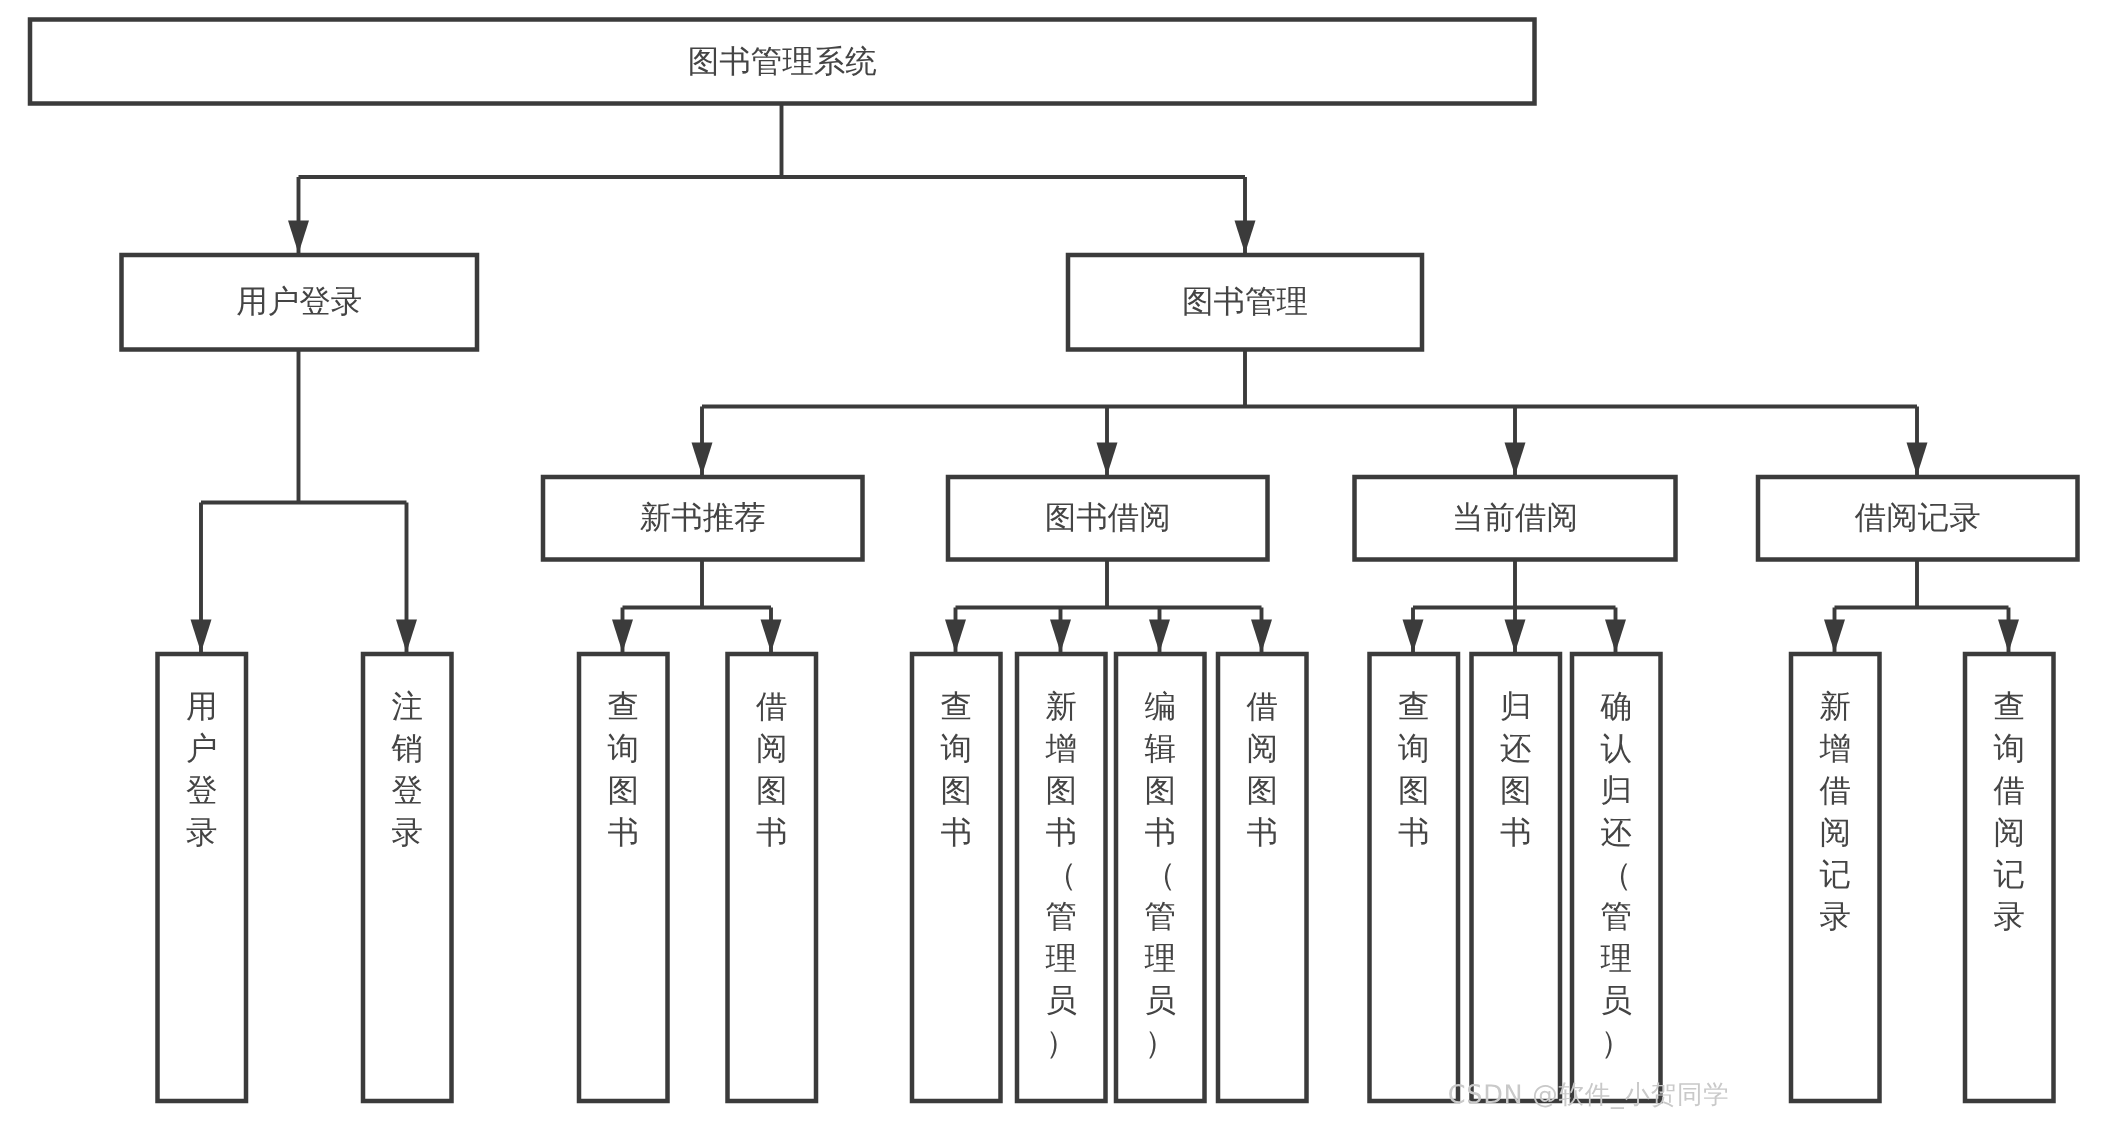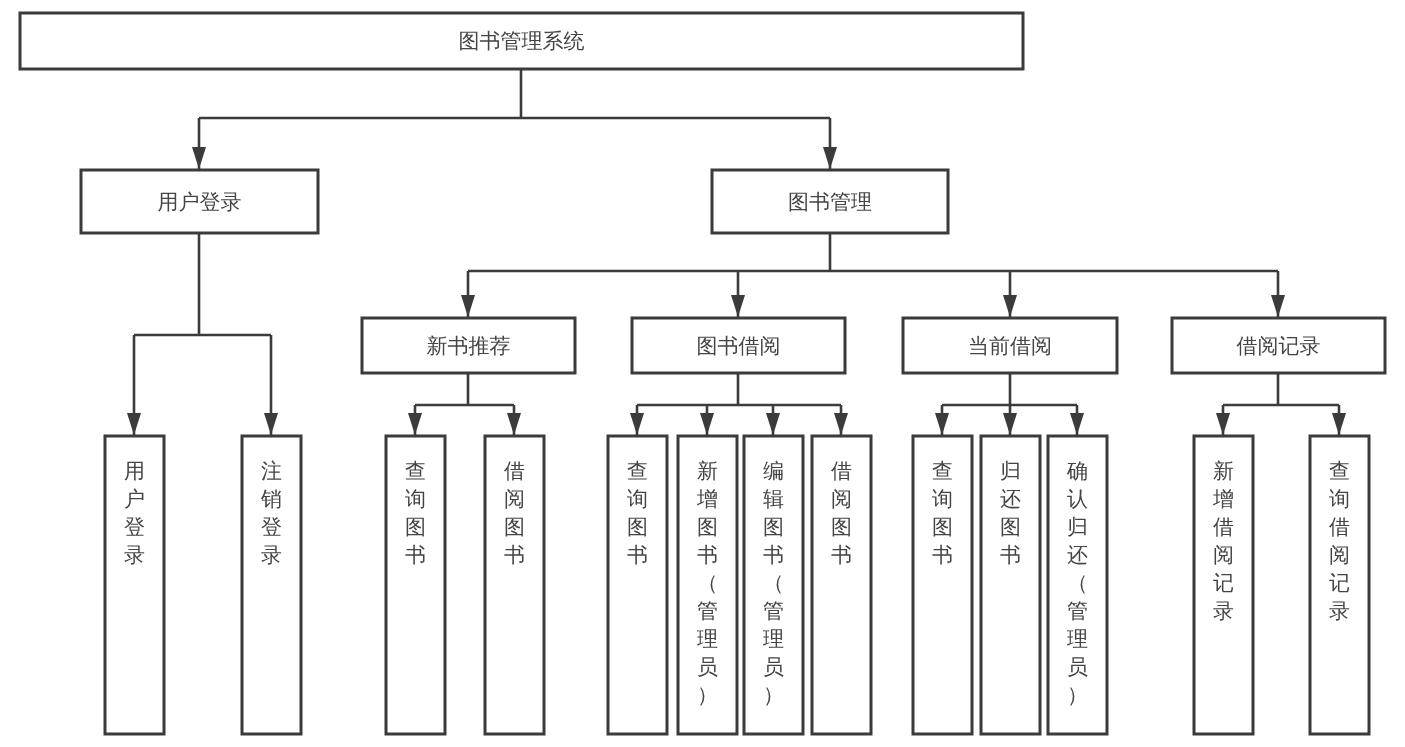--- a/index.html
+++ b/index.html
@@ -216,13 +216,14 @@
         <g>
           <rect class="node-rect" x="1194" y="436" width="59" height="298"></rect>
           <text class="node-label-vert" x="1223.5" y="477.84"><tspan x="1223.5" dy="0">新</tspan><tspan x="1223.5" dy="28">增</tspan><tspan x="1223.5" dy="28">借</tspan><tspan x="1223.5" dy="28">阅</tspan><tspan x="1223.5" dy="28">记</tspan><tspan x="1223.5" dy="28">录</tspan></text>
         </g>
         <g>
           <rect class="node-rect" x="1310" y="436" width="59" height="298"></rect>
           <text class="node-label-vert" x="1339.5" y="477.84"><tspan x="1339.5" dy="0">查</tspan><tspan x="1339.5" dy="28">询</tspan><tspan x="1339.5" dy="28">借</tspan><tspan x="1339.5" dy="28">阅</tspan><tspan x="1339.5" dy="28">记</tspan><tspan x="1339.5" dy="28">录</tspan></text>
         </g>
       </g>
   </svg>
+  <div class="watermark">CSDN @软件_小贺同学</div>
 </div>
 
 </body></html>

